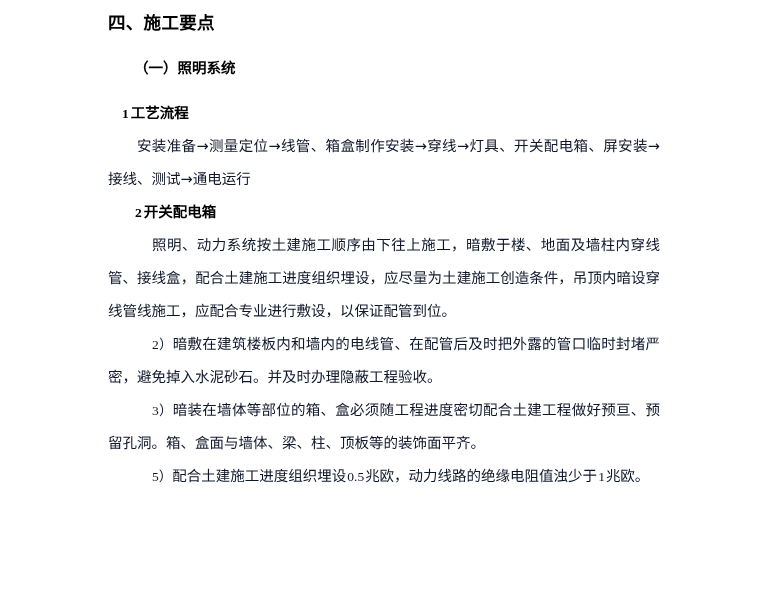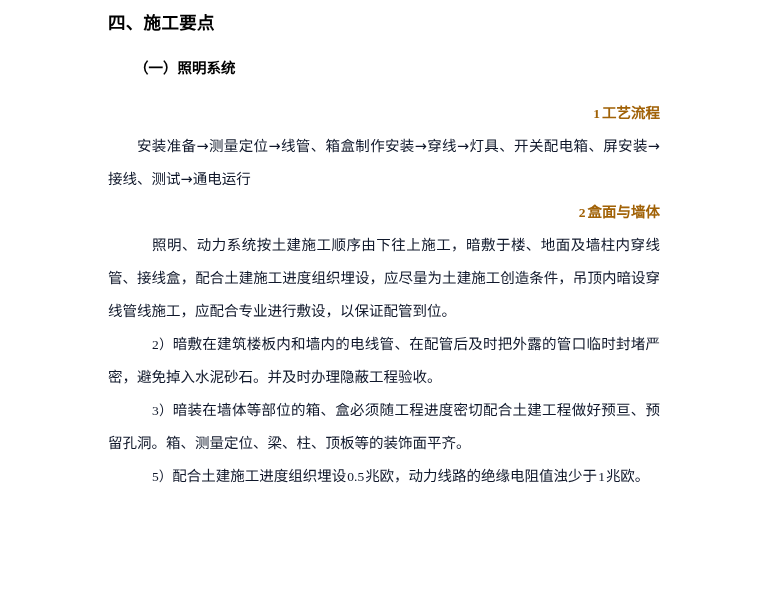--- a/index.html
+++ b/index.html
@@ -55,23 +55,22 @@
     color: #000000;
     white-space: nowrap;
   }
 
   
   .heading-3 {
     font-size: 14.5px;
     line-height: 33px;
     margin: 0;
     padding-left: 14px;
-    color: #a16207;
+    color: #000000;
     white-space: nowrap;
-    text-align: right;
   }
   .heading-3 .num {
     font-family: "Liberation Serif", "DejaVu Serif", serif;
     font-size: 13.5px;
     padding-right: 2px;
   }
   .heading-3.indent-2 {
     padding-left: 27px;
   }
 
@@ -104,26 +103,26 @@
   <div class="doc-body">
 
     <h1 class="heading-1">四、施工要点</h1>
 
     <h2 class="heading-2">（一）照明系统</h2>
 
     <h3 class="heading-3"><span class="num">1</span><span>工艺流程</span></h3>
 
     <p class="para ind-1">安装准备→测量定位→线管、箱盒制作安装→穿线→灯具、开关配电箱、屏安装→接线、测试→通电运行</p>
 
-    <h3 class="heading-3 indent-2"><span class="num">2</span><span>盒面与墙体</span></h3>
+    <h3 class="heading-3 indent-2"><span class="num">2</span><span>开关配电箱</span></h3>
 
     <p class="para ind-2">照明、动力系统按土建施工顺序由下往上施工，暗敷于楼、地面及墙柱内穿线管、接线盒，配合土建施工进度组织埋设，应尽量为土建施工创造条件，吊顶内暗设穿线管线施工，应配合专业进行敷设，以保证配管到位。</p>
 
 
     <p class="para ind-2"><span class="num">2）</span><span>暗敷在建筑楼板内和墙内的电线管、在配管后及时把外露的管口临时封堵严密，避免掉入水泥砂石。并及时办理隐蔽工程验收。</span></p>
 
-    <p class="para ind-2"><span class="num">3）</span><span>暗装在墙体等部位的箱、盒必须随工程进度密切配合土建工程做好预亘、预留孔洞。箱、测量定位、梁、柱、顶板等的装饰面平齐。</span></p>
+    <p class="para ind-2"><span class="num">3）</span><span>暗装在墙体等部位的箱、盒必须随工程进度密切配合土建工程做好预亘、预留孔洞。箱、盒面与墙体、梁、柱、顶板等的装饰面平齐。</span></p>
 
 
     <p class="para ind-2"><span class="num">5）</span><span>配合土建施工进度组织埋设</span><span class="val">0.5</span><span>兆欧，动力线路的绝缘电阻值浊少于</span><span class="val">1</span><span>兆欧。</span></p>
 
   </div>
 </div>
 
 </body></html>

